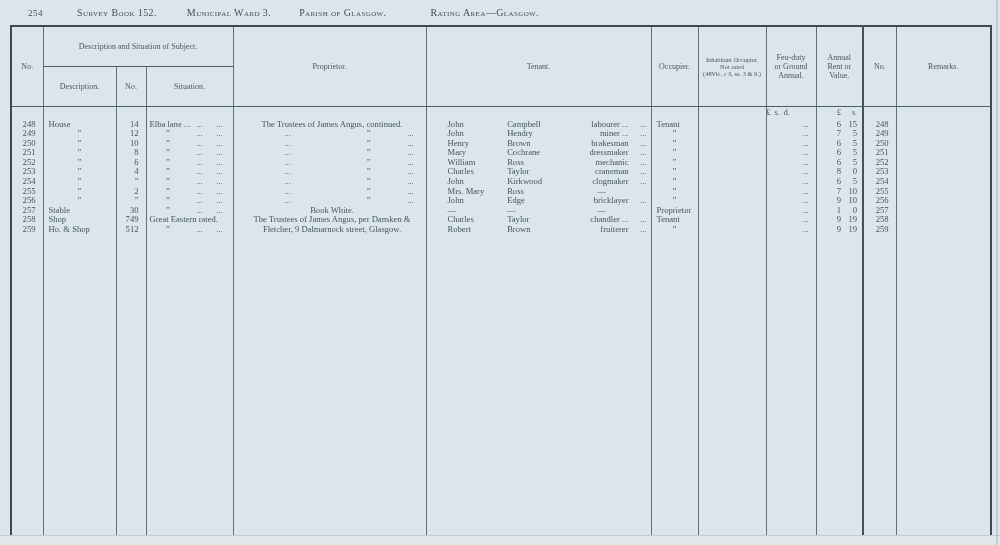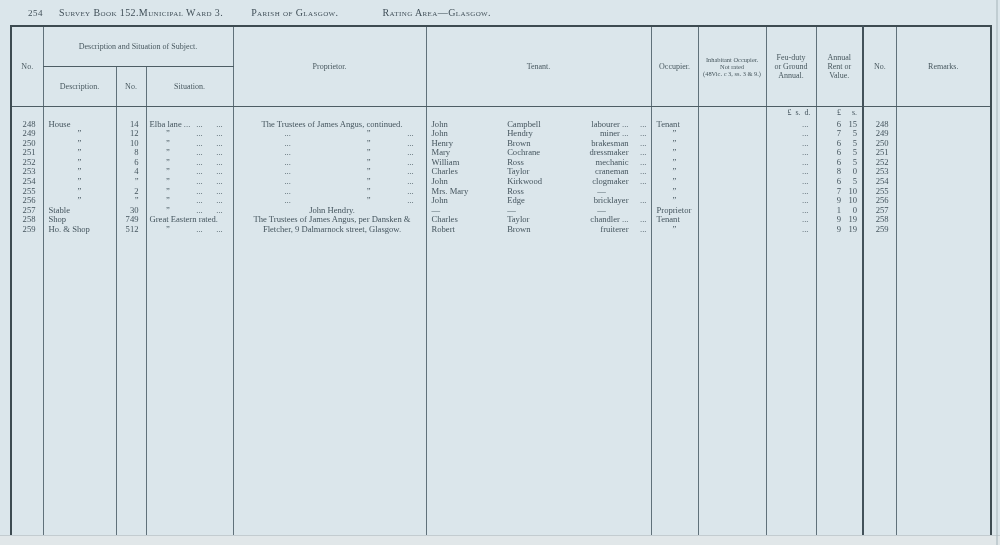--- a/index.html
+++ b/index.html
@@ -13,22 +13,22 @@
   }
   
   .pagehdr{
     display:flex;align-items:baseline;
     padding:7px 0 0 28px;
     font-size:10px;font-variant:small-caps;letter-spacing:.4px;
     white-space:nowrap;color:#404f58;
   }
   .pagehdr .pageno{font-variant:normal;font-size:9px;letter-spacing:.5px}
   .pagehdr .title{margin-left:16px}
-  .pagehdr .seg1{margin-left:16px}
-  .pagehdr .seg2{}
+  .pagehdr .seg1{margin-left:34px}
+  .pagehdr .seg2{margin-left:30px}
   .pagehdr .seg3{margin-left:28px}
   .pagehdr .seg4{margin-left:44px}
   
   table{
     border-collapse:collapse;table-layout:fixed;
     width:980px;margin:7px 0 0 10px;
     border:2px solid #3d4b51;
   }
   th,td{
     border-left:1px solid #60717a;
@@ -38,37 +38,37 @@
   thead th{
     border-bottom:1px solid #4d5d64;
     font-size:8px;text-align:center;vertical-align:middle;
     line-height:9px;padding:15px 2px;color:#48585f;
   }
   thead th.small{font-size:6.4px;line-height:7px}
   thead tr.grp th.grp{height:15px}
   thead tr.sub th{height:20px}
   
   tr.cur td{height:13px;font-size:8px;line-height:11px}
-  td.curfeu{text-align:right;padding-right:5px;white-space:pre}
+  td.curfeu{text-align:left;padding-right:5px;white-space:pre}
   
   tr.r td{height:9.6px;font-size:8.6px;line-height:9.6px;white-space:nowrap}
   td.al{text-align:left;padding-left:5px}
   td.ar{text-align:right;padding-right:7px}
   td.ac{text-align:center}
   
   .fx{display:flex;width:100%}
   .fx span{display:block;white-space:nowrap;overflow:hidden}
   .s1{flex:1 1 auto;text-align:left;padding-left:3px}
   .s2,.s3{flex:0 0 20px;text-align:center}
   .s3{margin-right:3px}
   .p1{flex:1 1 auto;text-align:center}
   .p2{flex:0 0 28%;text-align:center}
   .p3{flex:0 0 30px;text-align:center}
   .pfull{flex:1 1 auto;text-align:center;padding-left:5px}
-  .t1{flex:0 0 36%;text-align:left;padding-left:5px}
+  .t1{flex:0 0 36%;text-align:left;padding-left:21px}
   .t2{flex:0 0 30%;text-align:left}
   .t3{flex:1 1 auto;text-align:right}
   .t4{flex:0 0 22px;text-align:right;padding-right:4px}
   .dit{text-align:center !important;padding-left:0 !important}
   .rp{flex:1 1 auto;text-align:right}
   .rs{flex:0 0 16px;text-align:right;margin-right:5px}
   tr.fill td{height:330px}
   
   .bottomstrip{position:absolute;left:0;right:0;bottom:0;height:10px;background:#e1e7e9;border-top:1px solid #c3ccd0}
   .rightedge{position:absolute;top:0;bottom:0;right:2px;width:2px;background:#a9b8bd;opacity:.55}
@@ -496,21 +496,21 @@
         <td class="ar">30</td>
         <td>
           <div class="fx">
             <span class="s1 dit">”</span>
             <span class="s2">...</span>
             <span class="s3">...</span>
           </div>
         </td>
         <td>
           <div class="fx">
-            <span class="pfull">John Hendry.</span>
+            <span class="pfull">Book White.</span>
           </div>
         </td>
         <td>
           <div class="fx">
             <span class="t1">—</span>
             <span class="t2">—</span>
             <span class="t3 dit">—</span>
             <span class="t4"></span>
           </div>
         </td>

